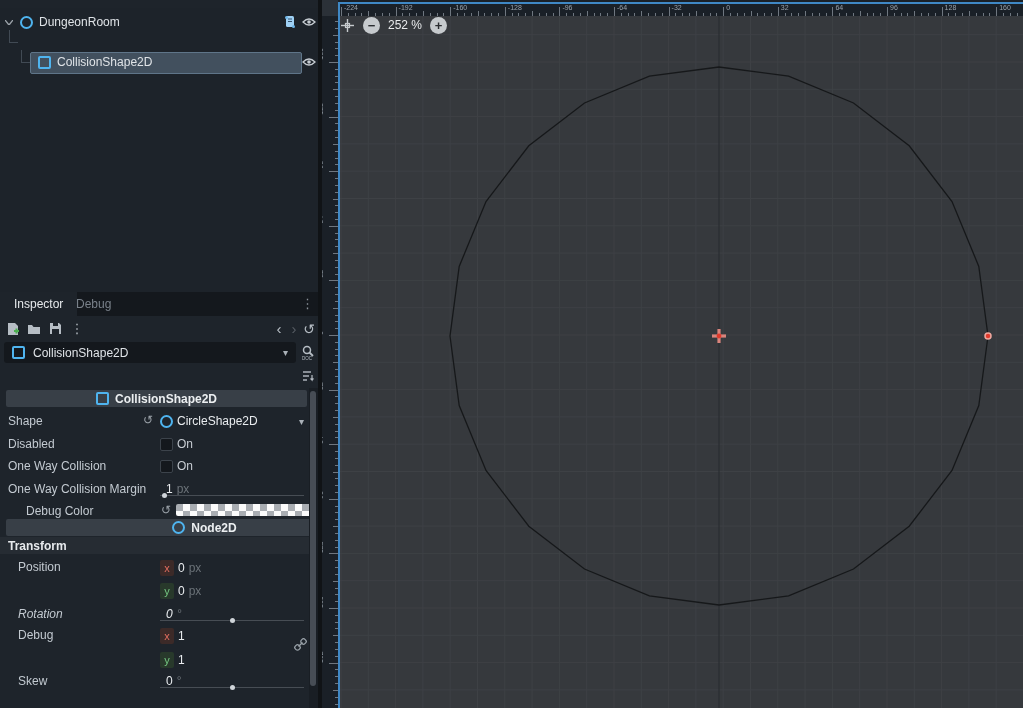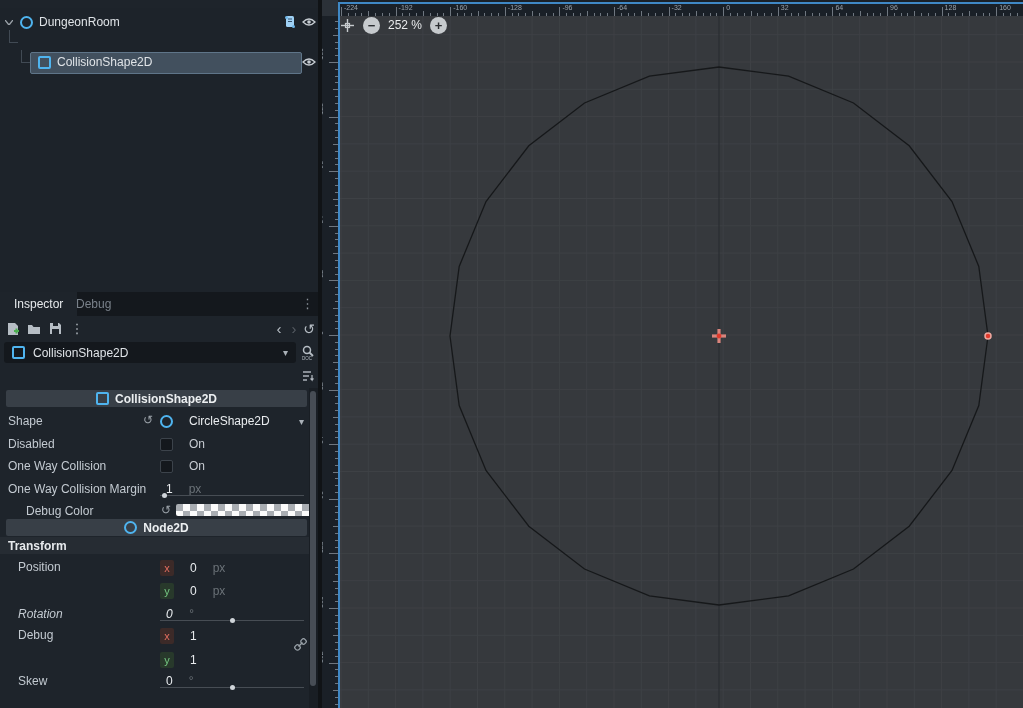--- a/index.html
+++ b/index.html
@@ -30,21 +30,21 @@
   #doc-btn{position:absolute;left:299px;top:342px;width:18px;height:21px;display:flex;align-items:center;justify-content:center;}
   #filter-field{position:absolute;left:4px;top:365px;width:292px;height:21px;background:#14181d;border-radius:3px;display:flex;align-items:center;padding:0 8px;box-sizing:border-box;color:#6c737b;}
   #sort-btn{position:absolute;left:299px;top:365px;width:18px;height:21px;display:flex;align-items:center;justify-content:center;}
   #props{position:absolute;left:0;top:388px;width:318px;height:320px;background:#1e242b;}
   .band{position:absolute;left:6px;width:301px;height:17px;background:#383f47;border-radius:2px;
         display:flex;align-items:center;justify-content:center;gap:6px;font-weight:bold;color:#eceff1;}
   .cat{position:absolute;left:0;width:309px;height:17px;background:#262c33;display:flex;align-items:center;padding-left:8px;box-sizing:border-box;font-weight:bold;color:#e6e9ec;}
   .prow{position:absolute;left:0;width:309px;height:22px;}
   .plabel{position:absolute;left:8px;top:4px;color:#c3cad1;white-space:nowrap;}
   .plabel.indent{left:18px;}
-  .pval{position:absolute;left:160px;top:4px;display:flex;align-items:center;gap:16px;}
+  .pval{position:absolute;left:160px;top:4px;display:flex;align-items:center;gap:4px;}
   .suffix{color:#6b7278;}
   .val{color:#e9ecef;}
   .checkbox{width:13px;height:13px;background:#14181d;border:1px solid #3c434b;border-radius:2px;box-sizing:border-box;}
   .revert{position:absolute;left:143px;top:3px;color:#9aa1a8;font-size:12px;}
   .track{position:absolute;left:160px;width:144px;height:1px;background:#474d54;}
   .tdot{position:absolute;width:5px;height:5px;border-radius:50%;background:#cfd4d9;top:-2px;}
   .axbadge{width:14px;height:16px;display:inline-flex;align-items:center;justify-content:center;border-radius:2px;font-size:11px;}
   .ax-x{background:#3c2a28;color:#e06d5f;}
   .ax-y{background:#28392b;color:#74c781;}
   .chev{color:#aab1b8;font-size:10px;}
@@ -221,21 +221,21 @@
             <span class="tdot" style="left:2px;"></span>
           </div>
       </div>
 
       <div class="prow" style="top:112px;margin-left:18px;">
         <span class="plabel">Debug Color</span>
         <span class="revert">↺</span>
         <div id="swatch"></div>
       </div>
 
-      <div class="band" style="top:131px;">
+      <div class="band" style="top:131px;padding-left:48px;">
         <span class="ring-icon"></span>
         <span>Node2D</span>
       </div>
 
       <div class="cat" style="top:149px;">
         <span>Transform</span>
       </div>
 
       <div class="prow" style="top:168px;">
         <span class="plabel indent">Position</span>

